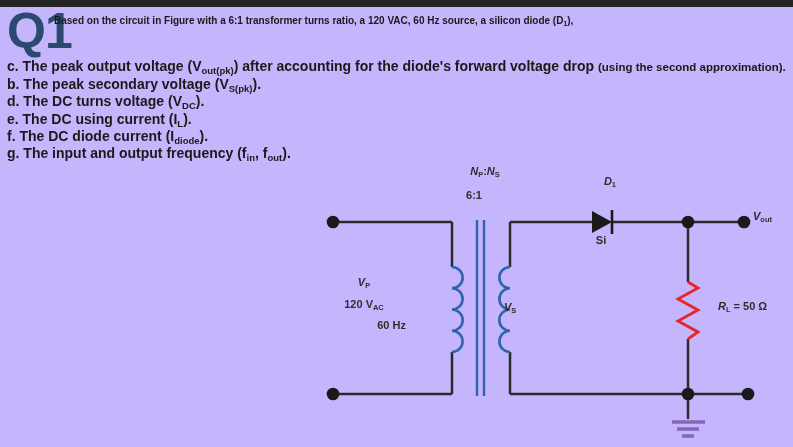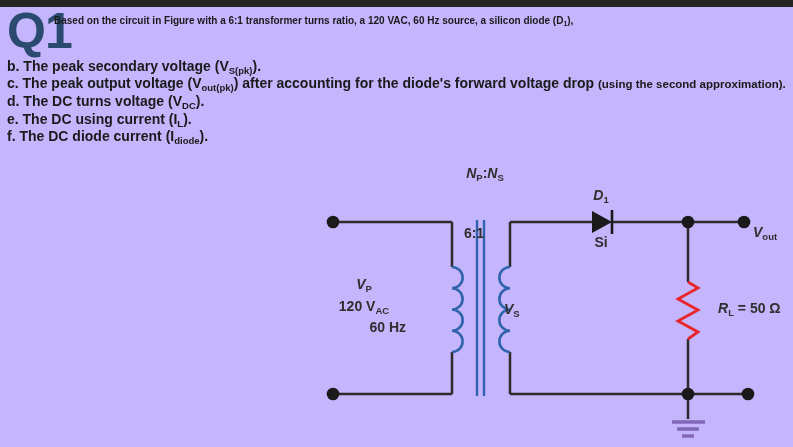--- a/index.html
+++ b/index.html
@@ -52,21 +52,21 @@
     font-weight: inherit;
   }
   .note { font-size: 11.5px; }
   #circuit-svg {
     position: absolute;
     left: 0; top: 0;
     width: 793px; height: 447px;
   }
   .clabel {
     position: absolute;
-    font-size: 14px;
+    font-size: 11px;
     font-weight: 700;
     color: #2f2f2f;
     white-space: nowrap;
   }
   .clabel i { font-style: italic; }
   .center { text-align: center; }
 </style>
 </head>
 <body>
 
@@ -74,25 +74,26 @@
 
   <div id="topbar" style="background: rgb(36, 36, 36);"></div>
 
   <div id="qnum">Q1</div>
 
   <div id="header-text">
     <div><span>Based on the circuit in Figure with a 6:1 transformer turns ratio, a 120 VAC, 60 Hz source, a silicon diode (D</span><sub>1</sub><span>),</span></div>
   </div>
 
   <div id="question-list">
+    <div><span>c. The peak output voltage (V</span><sub>out(pk)</sub><span>) after accounting for the diode's forward voltage drop </span><span class="note">(using the second approximation).</span></div>
     <div><span>b. The peak secondary voltage (V</span><sub>S(pk)</sub><span>).</span></div>
-    <div><span>c. The peak output voltage (V</span><sub>out(pk)</sub><span>) after accounting for the diode's forward voltage drop </span><span class="note">(using the second approximation).</span></div>
     <div><span>d. The DC turns voltage (V</span><sub>DC</sub><span>).</span></div>
     <div><span>e. The DC using current (I</span><sub>L</sub><span>).</span></div>
     <div><span>f. The DC diode current (I</span><sub>diode</sub><span>).</span></div>
+    <div><span>g. The input and output frequency (f</span><sub>in</sub><span>, f</span><sub>out</sub><span>).</span></div>
   </div>
 
   <svg id="circuit-svg" viewBox="0 0 793 447" xmlns="http://www.w3.org/2000/svg">
 
     <g fill="none" stroke="#2b2b2b" stroke-width="2.5">
       <path d="M333,222 H452 M452,222 V267 M452,352 V394 M333,394 H452
                M510,222 V267 M510,352 V394 M510,222 H592 M612,222 H744
                M688,222 V282 M688,339 V394 M510,394 H748 M688,394 V419"></path>
     </g>
 
@@ -120,31 +121,31 @@
       <circle cx="333" cy="394" r="6.3"></circle>
       <circle cx="688" cy="222" r="6.3"></circle>
       <circle cx="744" cy="222" r="6.3"></circle>
       <circle cx="688" cy="394" r="6.3"></circle>
       <circle cx="748" cy="394" r="6.3"></circle>
     </g>
   </svg>
 
   <div class="clabel center" style="left:450px; top:165px; width:70px;"><i>N</i><sub>P</sub><span>:</span><i>N</i><sub>S</sub></div>
 
-  <div class="clabel center" style="left:450px; top:189px; width:48px;margin-top:36px;">6:1</div>
+  <div class="clabel center" style="left:450px; top:189px; width:48px;">6:1</div>
 
   <div class="clabel center" style="left:330px; top:276px; width:68px;"><i>V</i><sub>P</sub></div>
 
   <div class="clabel center" style="left:322px; top:298px; width:84px;"><span>120 V</span><sub>AC</sub></div>
 
   <div class="clabel center" style="left:322px; top:319px; width:84px;text-align:right;">60 Hz</div>
 
   <div class="clabel" style="left:504px; top:301px;"><i>V</i><sub>S</sub></div>
 
-  <div class="clabel center" style="left:586px; top:187px; width:30px;"><i>D</i><sub>1</sub></div>
+  <div class="clabel center" style="left:586px; top:175px; width:30px;text-align:right;"><i>D</i><sub>1</sub></div>
 
   <div class="clabel center" style="left:586px; top:234px; width:30px;">Si</div>
 
-  <div class="clabel" style="left:753px; top:224px;text-align:right;"><i>V</i><sub>out</sub></div>
+  <div class="clabel" style="left:753px; top:210px;text-align:right;"><i>V</i><sub>out</sub></div>
 
   <div class="clabel" style="left:718px; top:300px;"><i>R</i><sub>L</sub><span> = 50 Ω</span></div>
 
 </div>
 
 </body></html>

